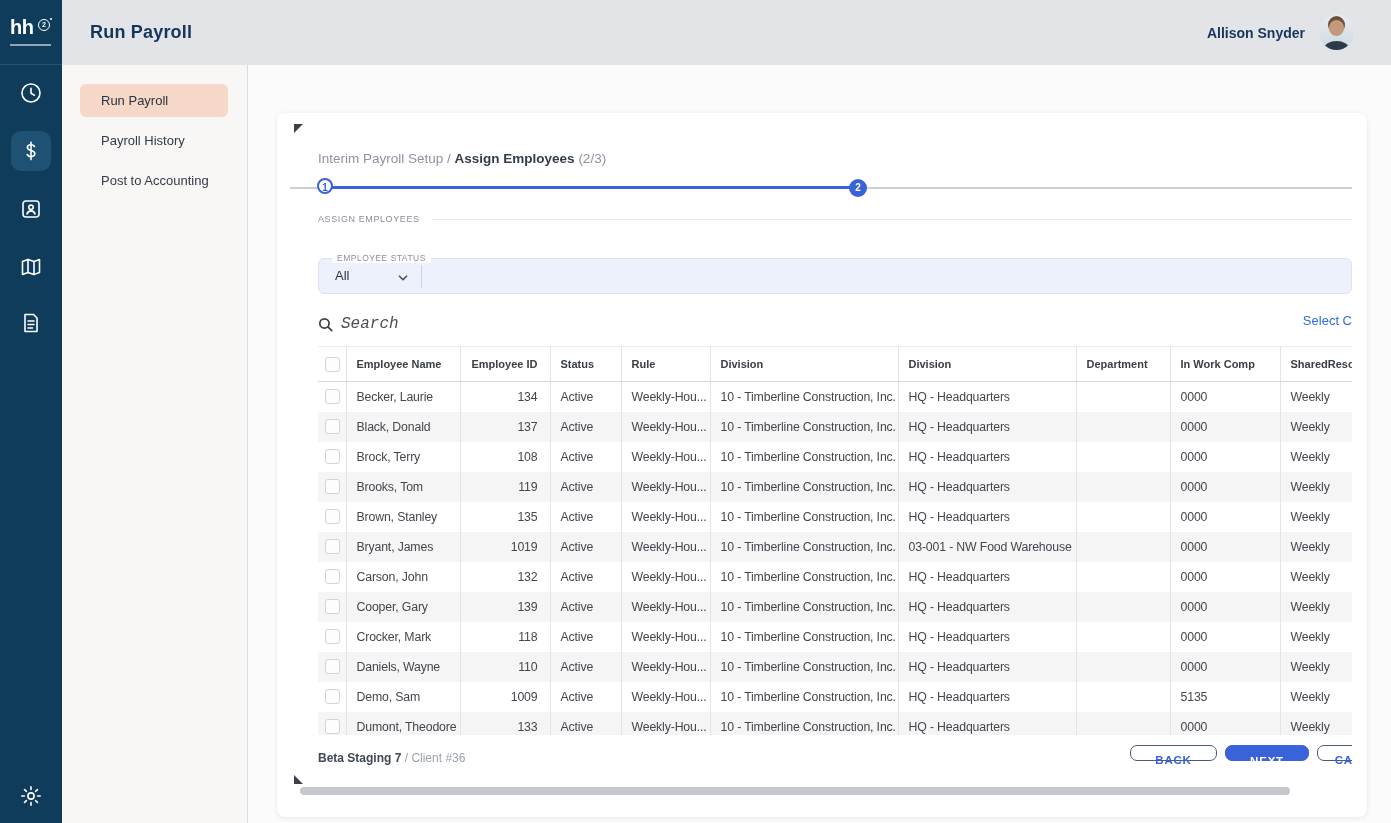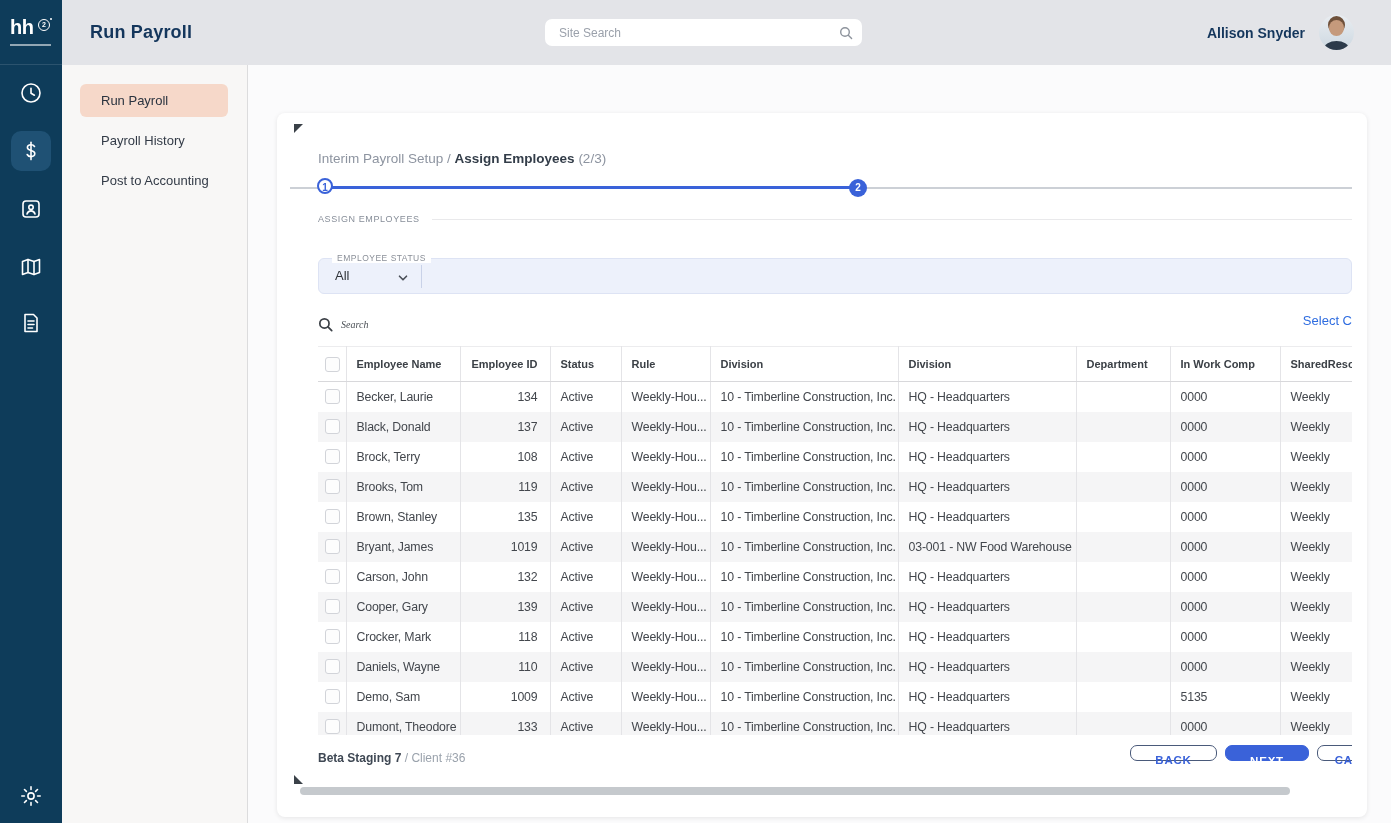--- a/index.html
+++ b/index.html
@@ -57,21 +57,21 @@
 
   .status-bar { position:absolute; left:0; right:0; top:145px; height:36px; background:#edf1fb; border:1px solid #dde3f4; border-radius:6px; }
   .status-label { position:absolute; left:13px; top:-6px; background:#fff; padding:0 5px; font-size:8.5px; letter-spacing:.5px; color:#8a8f98; }
   .status-value { position:absolute; left:16px; top:0; line-height:34px; font-size:13px; color:#2f3338; cursor:pointer; }
   .status-chevron { position:absolute; left:78px; top:11px; cursor:pointer; }
   .status-chevron svg { stroke:#4a4f58; fill:none; stroke-width:1.6; stroke-linecap:round; stroke-linejoin:round; }
   .status-divider { position:absolute; left:102px; top:6px; width:1px; height:23px; background:#c9d2e8; }
 
   .search-row { position:absolute; left:0; top:200px; height:22px; display:flex; align-items:center; }
   .search-row svg { stroke:#3c4147; fill:none; stroke-width:1.6; stroke-linecap:round; margin-right:8px; }
-  .search-row input { border:none; outline:none; background:transparent; font-size:10px; font-style:italic; color:#4a4f55; width:220px; font-family:Liberation Serif, serif; }
+  .search-row input { border:none; outline:none; background:transparent; font-size:16px; font-style:italic; color:#4a4f55; width:220px; font-family:Liberation Mono, monospace; }
   .search-row input::placeholder { color:#4a4f55; font-style:italic; }
   .select-link { position:absolute; right:0; top:200px; font-size:13px; color:#2e6ce0; font-weight:500; white-space:nowrap; cursor:pointer; }
 
   .table-clip { position:absolute; left:0; right:0; top:233px; height:389px; overflow:hidden; }
   table.emp { border-collapse:collapse; table-layout:fixed; width:1082px; }
   table.emp th, table.emp td { border-right:1px solid #e4e4e7; padding:0 8px 0 10px; white-space:nowrap; overflow:hidden; text-align:left; }
   table.emp th { height:35px; font-size:11px; font-weight:700; color:#3b4046; border-top:1px solid #ececee; border-bottom:1px solid #d8d8db; background:#fff; }
   table.emp td { height:30px; font-size:12.3px; color:#43474d; letter-spacing:-0.15px; }
   table.emp tr.alt td { background:#f5f5f6; }
   table.emp .num { text-align:right; padding-right:12px; }
@@ -137,27 +137,20 @@
   <div class="rail-item" style="top:784px">
     <svg width="24" height="24" viewBox="0 0 24 24">
         <circle cx="12" cy="12" r="3.1"></circle>
         <path d="M12 2.8v2.6M12 18.6v2.6M2.8 12h2.6M18.6 12h2.6M5.5 5.5l1.9 1.9M16.6 16.6l1.9 1.9M18.5 5.5l-1.9 1.9M7.4 16.6l-1.9 1.9"></path>
       </svg>
   </div>
 </div>
 
 <div class="header">
   <div class="page-title">Run Payroll</div>
-  <div class="site-search">
-    <input type="text" placeholder="Site Search" style="">
-    <svg width="14" height="14" viewBox="0 0 14 14">
-        <circle cx="6" cy="6" r="4.3"></circle>
-        <path d="M9.3 9.3 12.6 12.6"></path>
-      </svg>
-  </div>
   <div class="user">
     <span class="user-name">Allison Snyder</span>
     <span class="avatar"></span>
   </div>
 </div>
 
 <div class="sidebar">
   <div class="side-item active" style="top:19px">Run Payroll</div>
   <div class="side-item" style="top:59px">Payroll History</div>
   <div class="side-item" style="top:99px">Post to Accounting</div>

